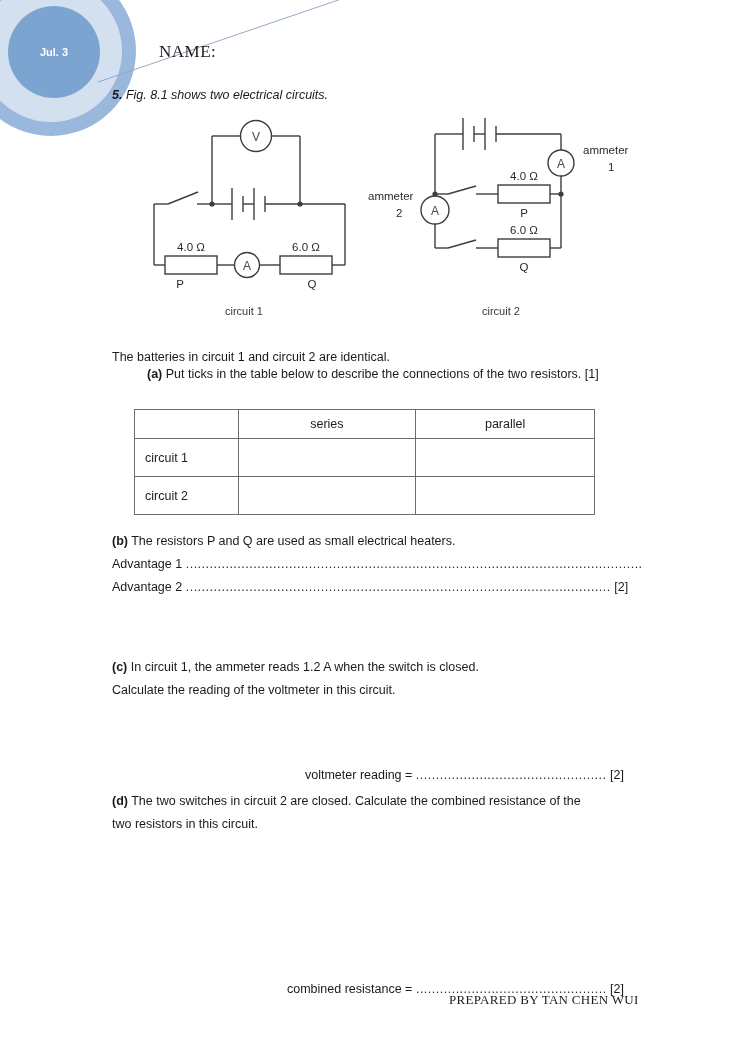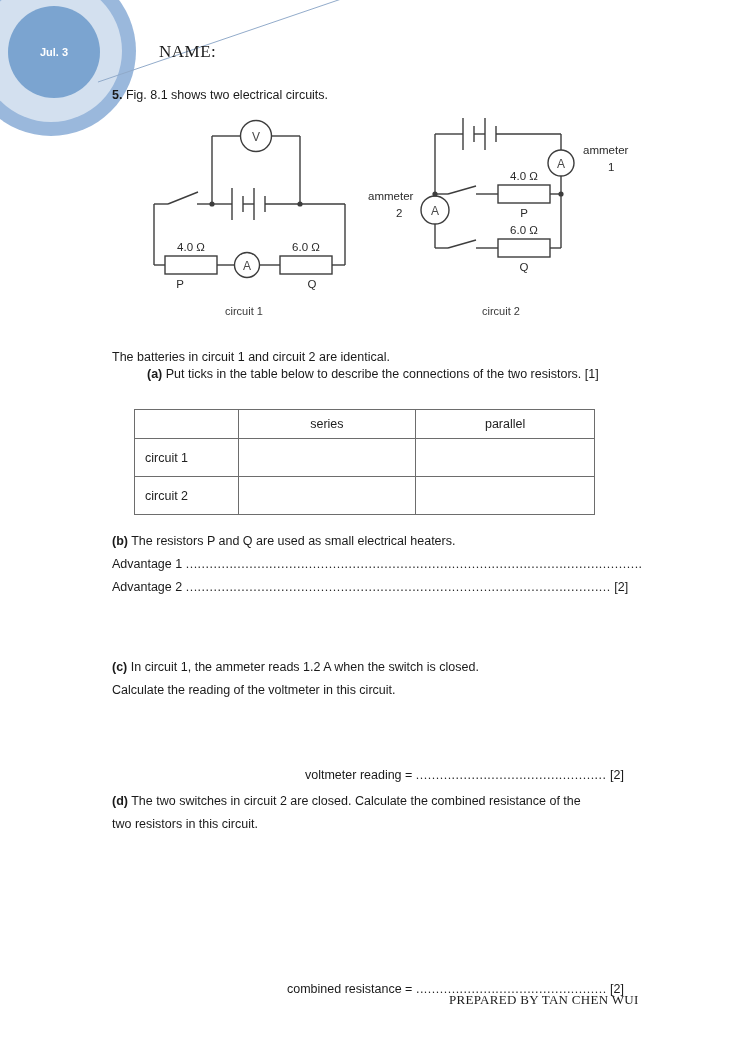--- a/index.html
+++ b/index.html
@@ -30,21 +30,21 @@
     position:absolute;left:95px;top:-2px;width:260px;height:86px;
     overflow:visible;
   }
   .hdr-name{
     position:absolute;left:147px;top:42px;
     font-family:"Liberation Serif", serif;
     font-size:17px;color:#1a1a1a;letter-spacing:.5px;margin-left:12px;
   }
 
   
-  .q-intro{position:absolute;left:112px;top:88px;font-size:12.5px;}
+  .q-intro{position:absolute;left:112px;top:88px;font-size:12.5px;font-style:italic;}
   .q-intro b{font-weight:bold;}
   .bold{font-weight:bold;}
 
   .line-batteries{position:absolute;left:112px;top:350px;font-size:12.5px;}
   .line-a{position:absolute;left:116px;top:367px;font-size:12.5px;margin-left:31px;}
 
   
   .figure{position:absolute;left:0;top:110px;width:744px;height:212px;}
   .caption{position:absolute;font-size:11px;color:#3a3a3a;}
   .cap1{left:225px;top:195px;}

